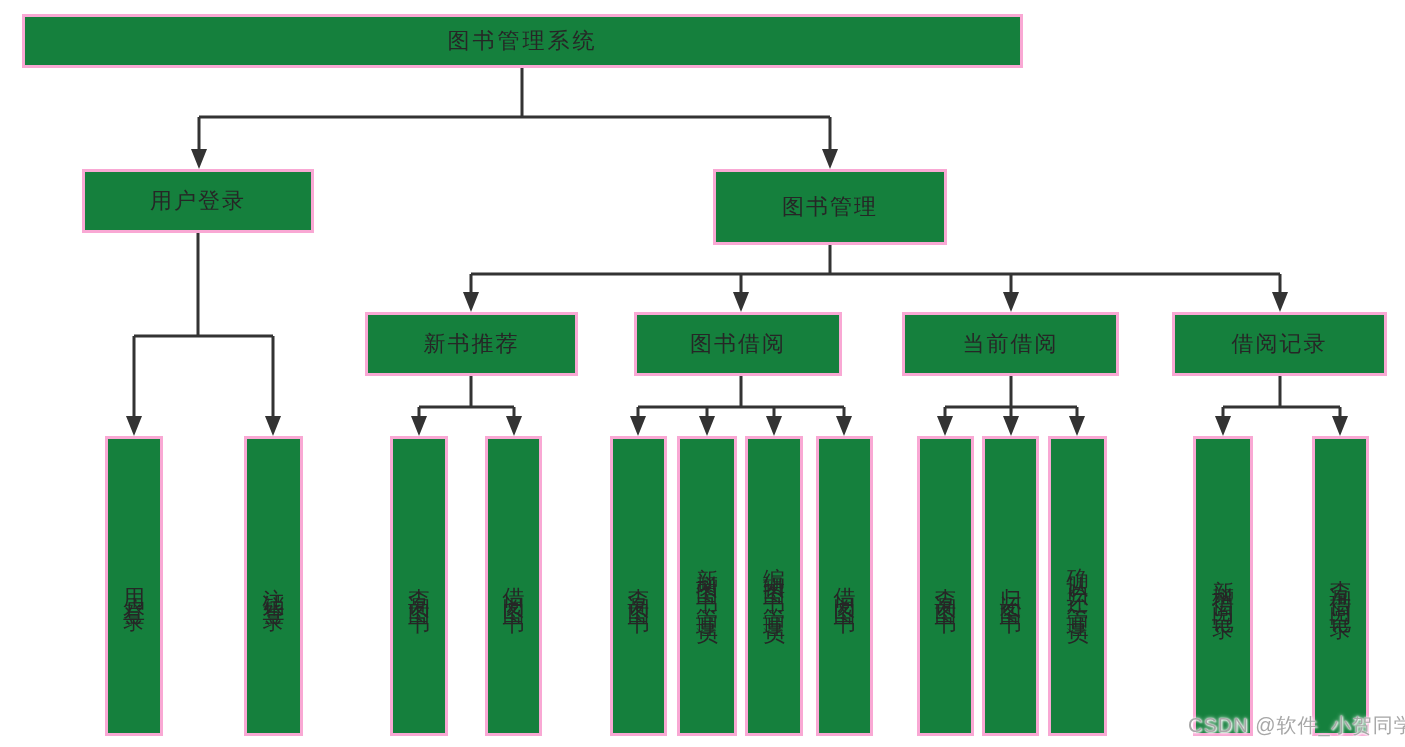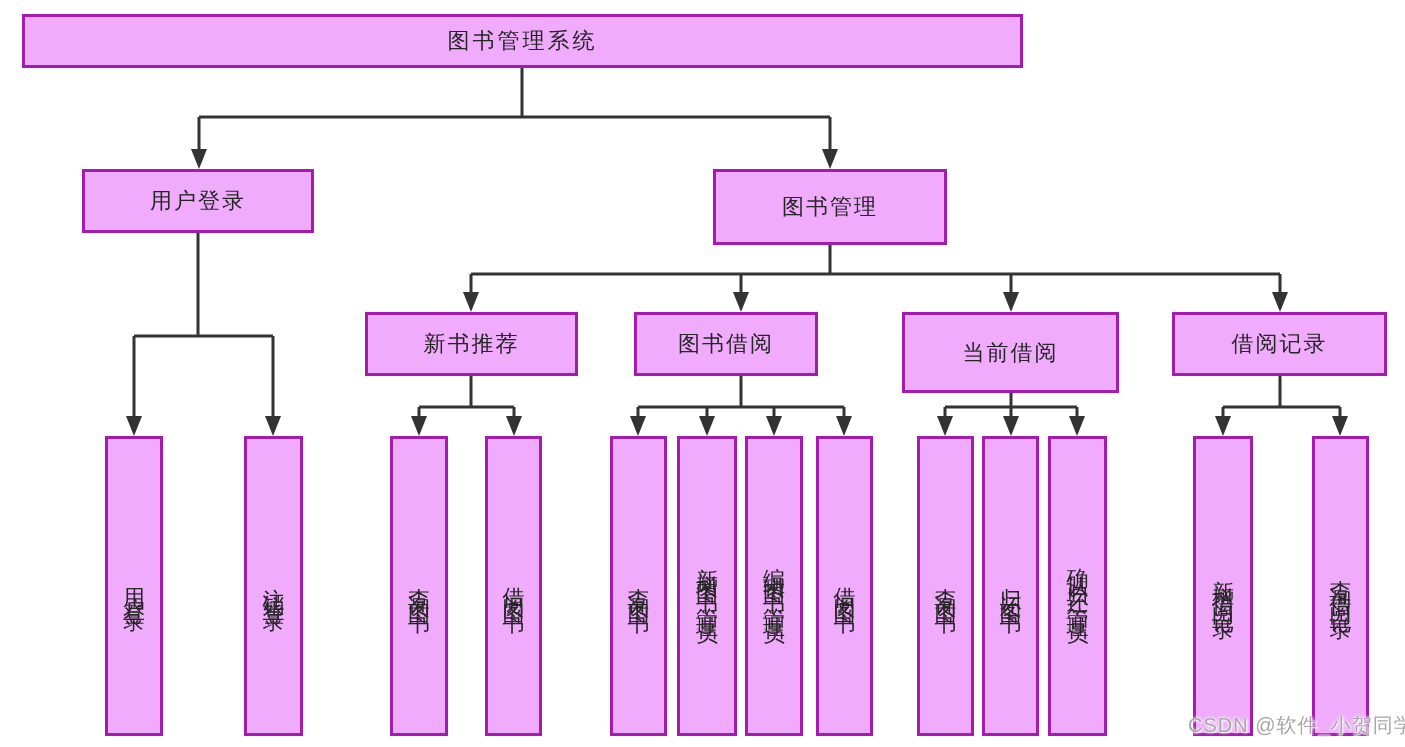--- a/index.html
+++ b/index.html
@@ -19,22 +19,22 @@
     position: absolute;
     left: 0;
     top: 0;
     width: 1405px;
     height: 747px;
     pointer-events: none;
   }
   .node {
     position: absolute;
     box-sizing: border-box;
-    border: 3px solid #a21caf;
-    background: #f0abfc;
+    border: 3px solid #f9a8d4;
+    background: #15803d;
     display: flex;
     align-items: center;
     justify-content: center;
     color: #262626;
     font-size: 22px;
     letter-spacing: 2px;
     white-space: nowrap;
   }
   .node.root { border-width: 3px; letter-spacing: 3px; }
   .leaf {
@@ -98,24 +98,24 @@
   <div class="node" style="left:82px; top:169px; width:232px; height:64px;">
     <span>用户登录</span>
   </div>
   <div class="node" style="left:713px; top:169px; width:234px; height:76px;">
     <span>图书管理</span>
   </div>
 
   <div class="node" style="left:365px; top:312px; width:213px; height:64px;">
     <span>新书推荐</span>
   </div>
-  <div class="node" style="left:634px; top:312px; width:184px; height:64px;">
+  <div class="node" style="left:634px; top:312px; width:208px; height:64px;">
     <span>图书借阅</span>
   </div>
-  <div class="node" style="left:902px; top:312px; width:217px; height:81px;">
+  <div class="node" style="left:902px; top:312px; width:217px; height:64px;">
     <span>当前借阅</span>
   </div>
   <div class="node" style="left:1172px; top:312px; width:215px; height:64px;">
     <span>借阅记录</span>
   </div>
 
   <div class="node leaf" style="left:105px; top:436px; width:58px; height:300px;">
     <span>用户登录</span>
   </div>
   <div class="node leaf" style="left:244px; top:436px; width:59px; height:300px;">

